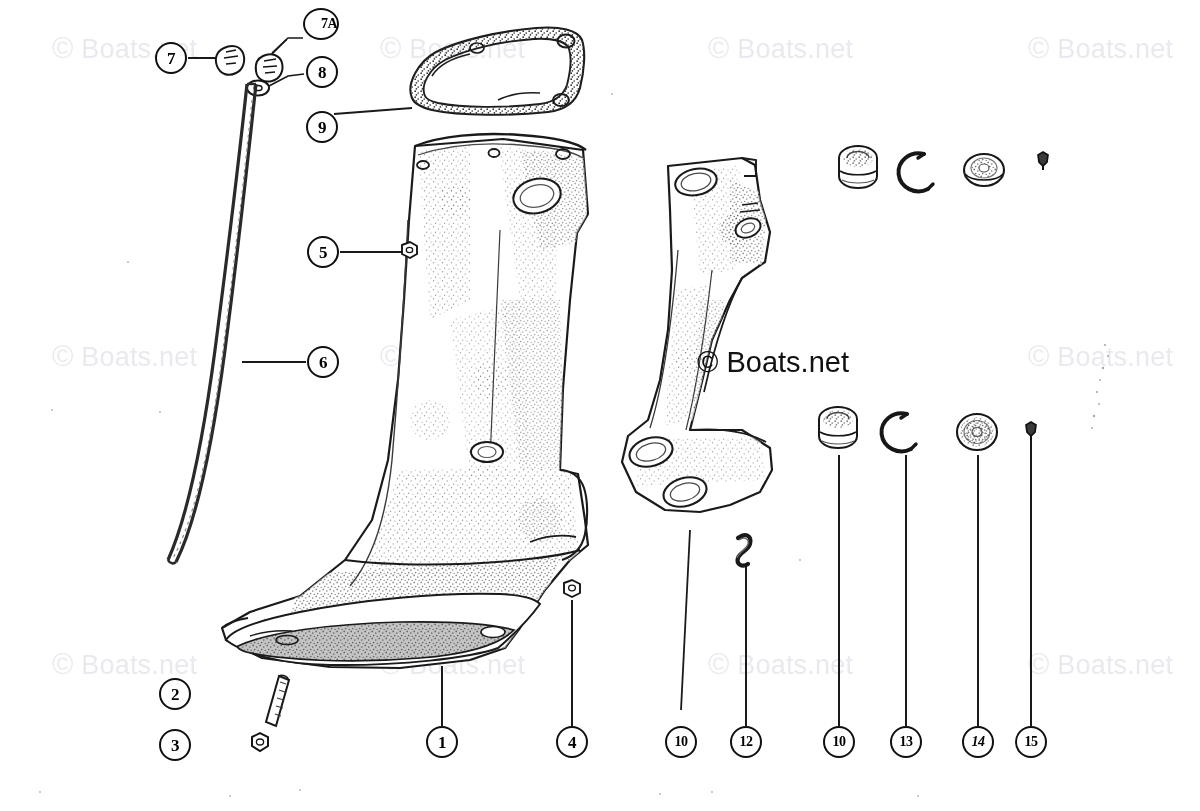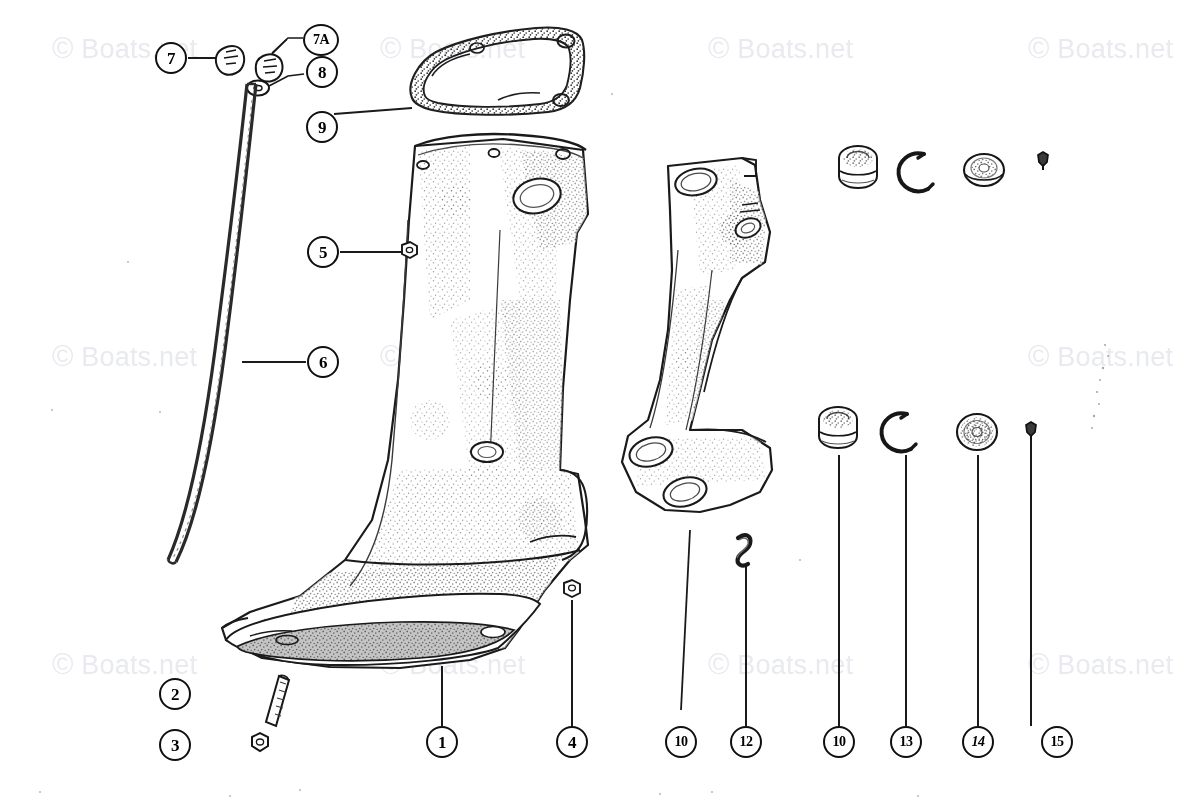--- a/index.html
+++ b/index.html
@@ -443,21 +443,21 @@
       </div>
       <div class="callout" style="left: 307px; top: 236px;">
         <span>5</span>
       </div>
       <div class="callout" style="left: 307px; top: 346px;">
         <span>6</span>
       </div>
       <div class="callout" style="left: 155px; top: 42px;">
         <span>7</span>
       </div>
-      <div class="callout wide small-txt" style="left: 303px; top: 24px;">
+      <div class="callout wide small-txt" style="left: 303px; top: 8px; justify-content: flex-end;">
         <span>7A</span>
       </div>
       <div class="callout" style="left: 306px; top: 56px;">
         <span>8</span>
       </div>
       <div class="callout" style="left: 306px; top: 111px;">
         <span>9</span>
       </div>
       <div class="callout small-txt" style="left: 665px; top: 726px;">
         <span>10</span>
@@ -467,19 +467,20 @@
       </div>
       <div class="callout small-txt" style="left: 823px; top: 726px;">
         <span>10</span>
       </div>
       <div class="callout small-txt" style="left: 890px; top: 726px;">
         <span>13</span>
       </div>
       <div class="callout small-txt" style="left: 962px; top: 726px; font-style: italic;">
         <span>14</span>
       </div>
-      <div class="callout small-txt" style="left: 1041px; top: 726px;">
+      <div class="callout small-txt" style="left: 1015px; top: 726px;">
         <span>15</span>
       </div>
     </div>
 
+  <div id="wm-center">© Boats.net</div>
 
 </div>
 
 </body></html>

